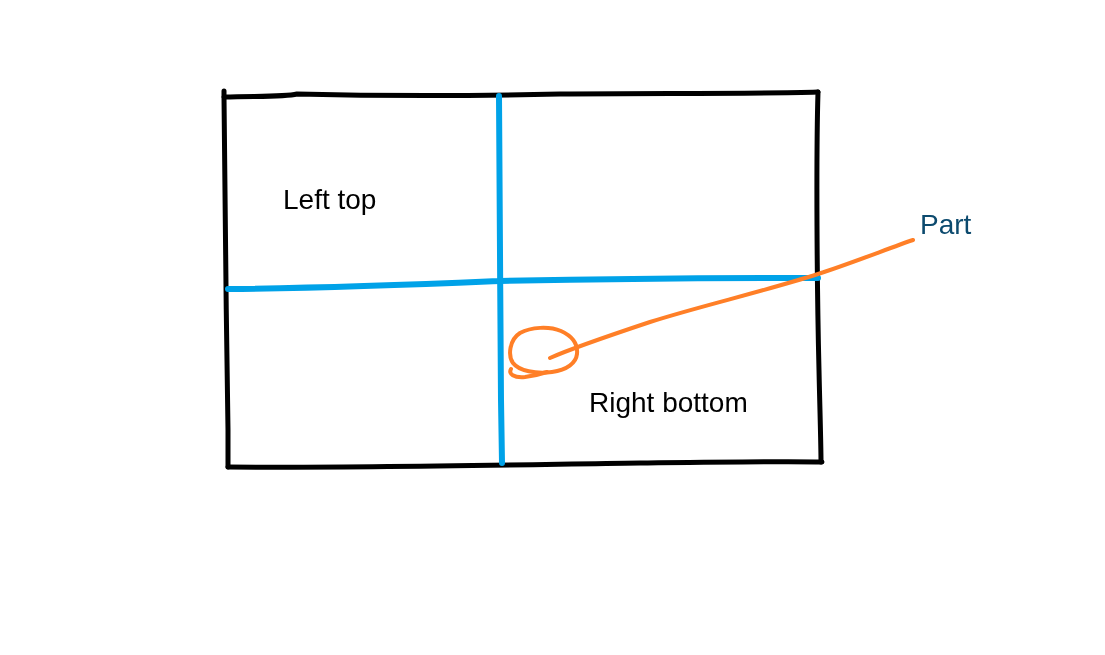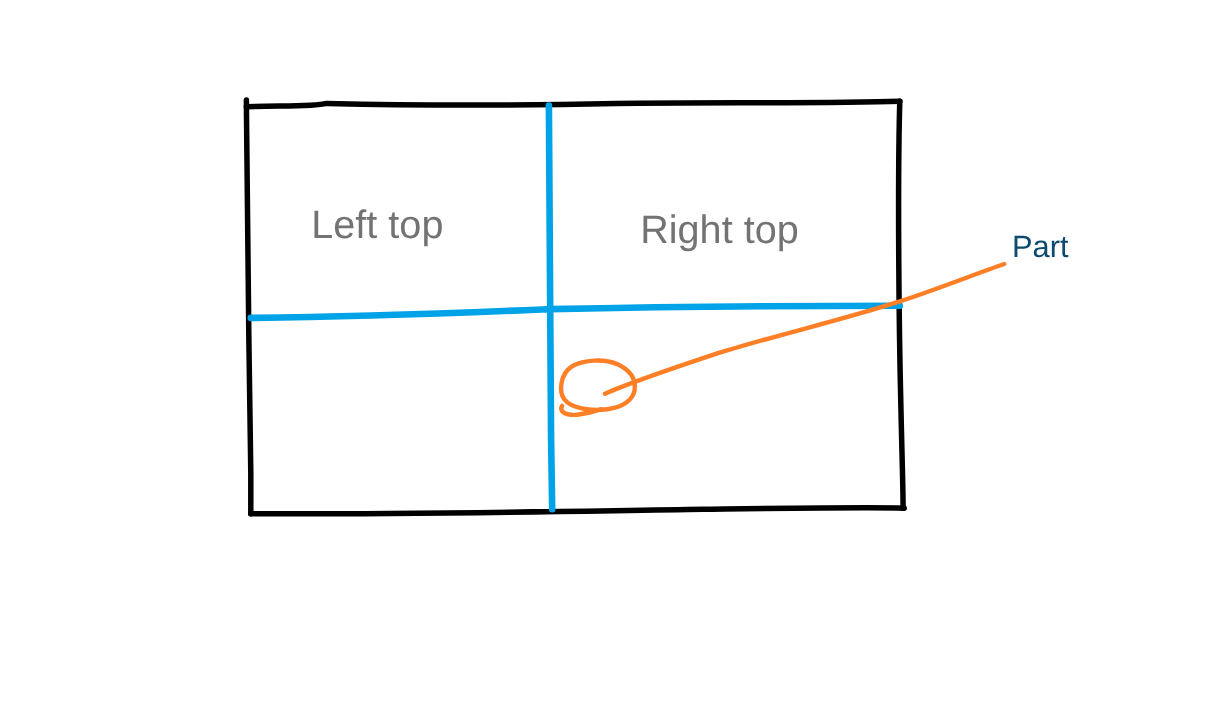--- a/index.html
+++ b/index.html
@@ -18,23 +18,23 @@
   .drawing-svg {
     position: absolute;
     left: 0;
     top: 0;
     width: 1105px;
     height: 655px;
     display: block;
   }
   .quad-label {
     position: absolute;
-    font-size: 36px;
+    font-size: 28px;
     line-height: 1;
-    color: #737373;
+    color: #000000;
     white-space: nowrap;
     user-select: none;
   }
   .part-label {
     position: absolute;
     font-size: 28px;
     line-height: 1;
     color: #0c4a6e;
     white-space: nowrap;
     user-select: none;
@@ -57,19 +57,19 @@
       <path stroke="#00a2e8" stroke-width="6" d="M 228,289 C 340,288 430,284 500,281 C 600,279 720,278 818,278"></path>
 
       <path stroke="#ff7f27" stroke-width="4" d="M 520,333 C 531,327 549,326 561,331 C 572,336 578,344 577,354 C 576,363 567,370 552,372 C 536,374 519,371 513,363 C 508,356 509,340 520,333 Z"></path>
       <path stroke="#ff7f27" stroke-width="4" d="M 511,369 C 508,374 514,378 525,377 C 533,376 541,374 547,372"></path>
       <path stroke="#ff7f27" stroke-width="4" d="M 550,358 C 570,349 605,337 650,322 C 700,306 762,292 818,274 C 852,263 892,247 913,240"></path>
     </g>
   </svg>
 
   <div class="quad-label" style="left:283px; top:186px;">Left top</div>
 
-  <div class="quad-label" style="left:582px; top:191px;">Right top</div>
 
 
+  <div class="quad-label" style="left:589px; top:389px;">Right bottom</div>
 
   <div class="part-label" style="left:920px; top:211px;">Part</div>
 
 </div>
 
 </body></html>

